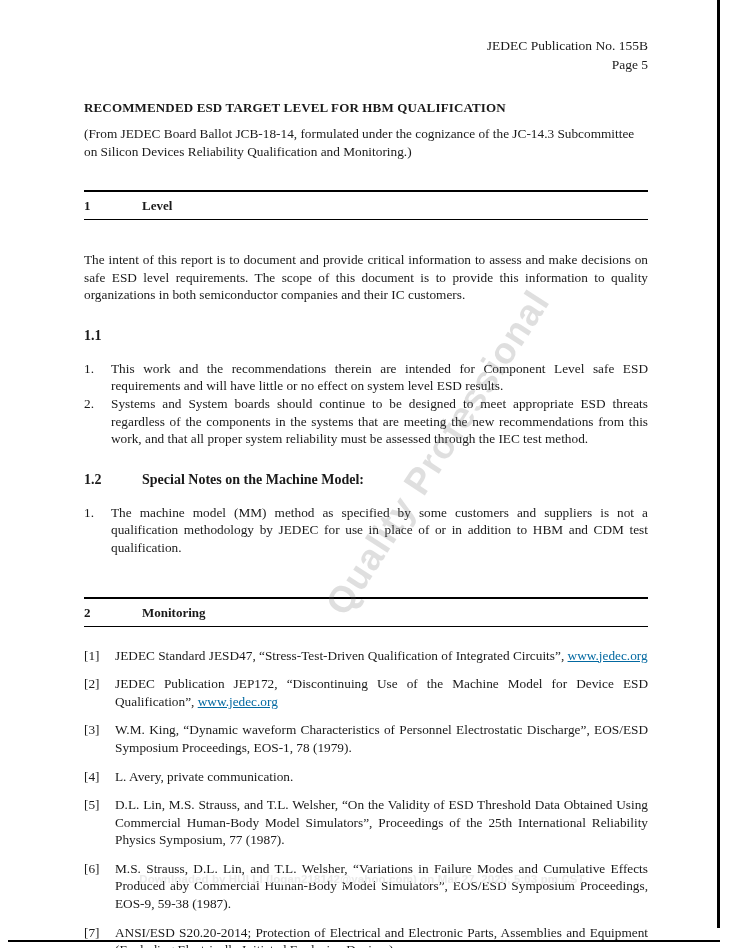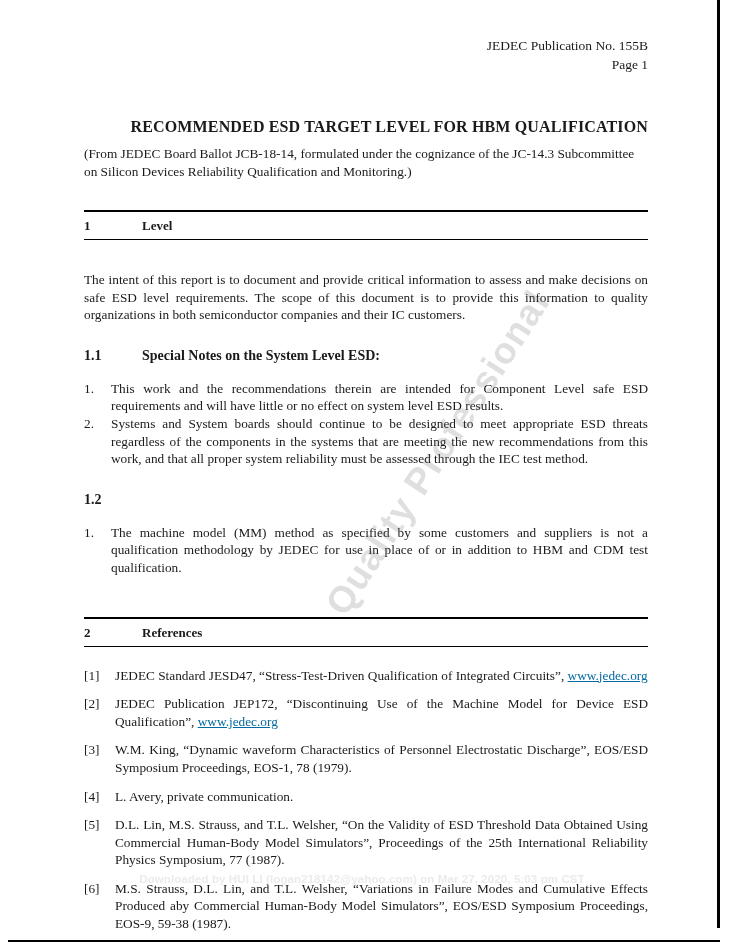--- a/index.html
+++ b/index.html
@@ -51,24 +51,24 @@
   .doc-header {
     padding-top: 36px;
     text-align: right;
     font-size: 13.5px;
     line-height: 19px;
   }
   .doc-header div { white-space: nowrap; }
 
   
   .doc-title {
-    margin-top: 44px;
-    text-align: right;
-    font-weight: bold;
-    font-size: 16px;
+    margin-top: 26px;
+    text-align: left;
+    font-weight: bold;
+    font-size: 13px;
     letter-spacing: 0.15px;
   }
   .doc-subtitle {
     margin-top: 9px;
     font-size: 13.3px;
     line-height: 17.5px;
     text-align: left;
   }
 
   
@@ -188,61 +188,61 @@
 
 <div class="page">
 
   <div class="edge-right"></div>
   <div class="edge-bottom"></div>
 
   <div class="content">
 
     <div class="doc-header">
       <div>JEDEC Publication No. 155B</div>
-      <div>Page 1</div>
+      <div>Page 5</div>
     </div>
 
     <div class="doc-title">RECOMMENDED ESD TARGET LEVEL FOR HBM QUALIFICATION</div>
     <div class="doc-subtitle">(From JEDEC Board Ballot JCB-18-14, formulated under the cognizance of the JC-14.3 Subcommittee on Silicon Devices Reliability Qualification and Monitoring.)</div>
 
     <div class="section-bar">
       <span class="num">1</span>
       <span>Level</span>
     </div>
 
     <p class="body">The intent of this report is to document and provide critical information to assess and make decisions on safe ESD level requirements. The scope of this document is to provide this information to quality organizations in both semiconductor companies and their IC customers.</p>
 
     <div class="subhead">
       <span class="num">1.1</span>
-      <span>Special Notes on the System Level ESD:</span>
     </div>
     <ol class="numlist">
       <li>
         <span class="marker">1.</span>
         <span>This work and the recommendations therein are intended for Component Level safe ESD requirements and will have little or no effect on system level ESD results.</span>
       </li>
       <li>
         <span class="marker">2.</span>
         <span>Systems and System boards should continue to be designed to meet appropriate ESD threats regardless of the components in the systems that are meeting the new recommendations from this work, and that all proper system reliability must be assessed through the IEC test method.</span>
       </li>
     </ol>
 
     <div class="subhead">
       <span class="num">1.2</span>
+      <span>Special Notes on the Machine Model:</span>
     </div>
     <ol class="numlist">
       <li>
         <span class="marker">1.</span>
         <span>The machine model (MM) method as specified by some customers and suppliers is not a qualification methodology by JEDEC for use in place of or in addition to HBM and CDM test qualification.</span>
       </li>
     </ol>
 
     <div class="section-bar" style="margin-top:40px;">
       <span class="num">2</span>
-      <span>References</span>
+      <span>Monitoring</span>
     </div>
 
     <ol class="reflist">
       <li>
         <span class="marker">[1]</span>
         <span>JEDEC Standard JESD47, “Stress-Test-Driven Qualification of Integrated Circuits”, </span><a class="weblink" href="#">www.jedec.org</a>
       </li>
       <li>
         <span class="marker">[2]</span>
         <span>JEDEC Publication JEP172, “Discontinuing Use of the Machine Model for Device ESD Qualification”, </span><a class="weblink" href="#">www.jedec.org</a>

